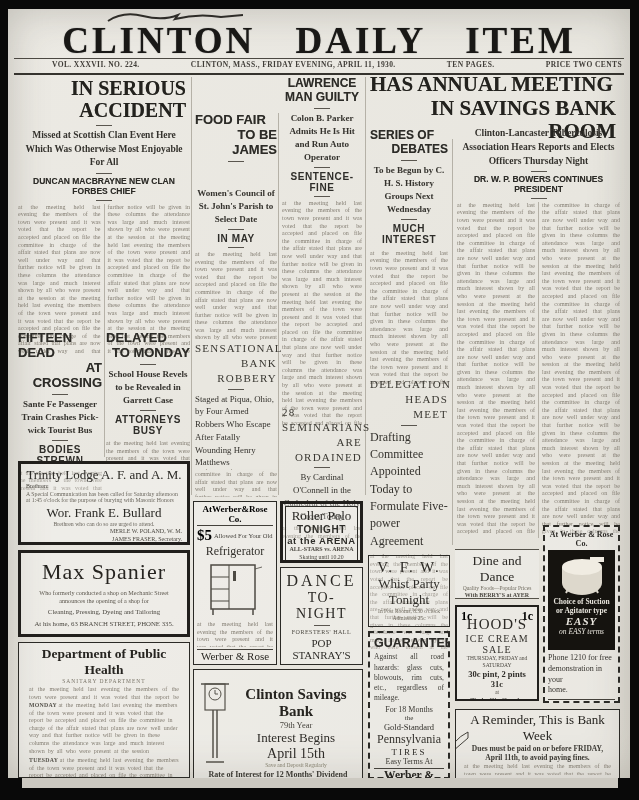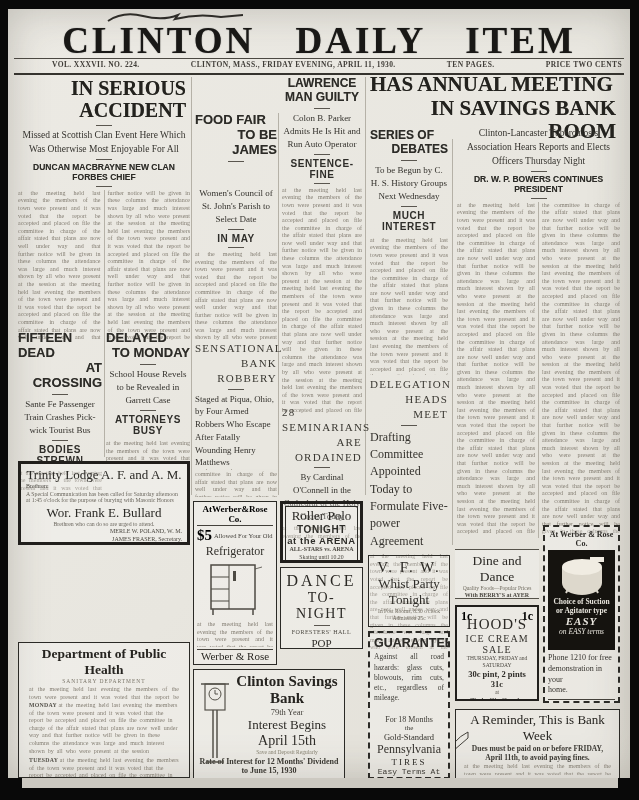--- a/index.html
+++ b/index.html
@@ -15,21 +15,21 @@
   .dateline{display:flex;justify-content:space-between;align-items:center;padding:0 34px 0 38px;
             font-size:7.5px;font-weight:700;color:#403d38;letter-spacing:.4px;}
   .hr{border-top:1px solid #4b4842;height:0;}
   .hr2{border-top:2px solid #35332e;height:0;}
   .vdiv{width:1px;background:#b5b1a7;}
   .headline-big{font-weight:700;font-size:20px;line-height:1.12;color:#23221e;
                 text-shadow:0 0 .6px rgba(25,25,20,.5);}
   .head-gothic{font-family:"Liberation Sans",sans-serif;font-weight:700;color:#2c2b27;line-height:1.15;
                text-shadow:0 0 .4px rgba(30,30,25,.4);}
   .head-caps{font-size:11px;letter-spacing:1.2px;color:#3a3832;line-height:1.35;}
-  .deck{font-weight:400;font-size:9.5px;line-height:1.45;text-align:center;color:#34322d;}
+  .deck{font-weight:700;font-size:9.5px;line-height:1.45;text-align:center;color:#34322d;}
   .kicker{font-family:"Liberation Sans",sans-serif;font-weight:700;font-size:10px;text-align:center;
           letter-spacing:.6px;color:#2e2d29;}
   .sep{width:16px;border-top:1px solid #5a564f;margin:3px auto;}
   .fuzz{font-size:6px;line-height:7.6px;color:#837d72;text-align:justify;overflow:hidden;
         filter:blur(.35px);word-spacing:1.5px;}
   .cols2{column-count:2;column-gap:7px;column-rule:1px solid #b5b1a7;}
   .ad{background:rgba(255,255,255,.25);box-sizing:border-box;overflow:hidden;}
   .b-heavy{border:3px solid #211f1c;}
   .b-thin{border:1.5px solid #2b2a26;}
   .b-dash{border:2px dashed #2b2a26;}
@@ -99,20 +99,26 @@
   <div class="abs ad b-heavy" style="left:10px;top:452px;width:172px;height:84px;padding:3px 5px;">
     <div class="tc" style="font-size:13px;color:#2a2925;">Trinity Lodge A. F. and A. M.</div>
     <div class="tiny" style="font-size:6px;">Brethren:</div>
     <div class="tiny" style="font-size:5.8px;line-height:6.5px;color:#6b675e;">A Special Communication has been called for Saturday afternoon at 1:45 o'clock for the purpose of burying with Masonic Honors</div>
     <div class="tc" style="font-size:13px;color:#2a2925;margin-top:1px;">Wor. Frank E. Bullard</div>
     <div class="tiny tc" style="font-size:5.8px;color:#6b675e;">Brethren who can do so are urged to attend.</div>
     <div class="tiny" style="text-align:right;font-size:6px;">MERLE W. POLAND, W. M.</div>
     <div class="tiny" style="text-align:right;font-size:6px;">JAMES FRASER, Secretary.</div>
   </div>
 
+  <div class="abs ad b-heavy" style="left:10px;top:541px;width:172px;height:87px;padding:6px 8px;">
+    <div class="tc" style="font-size:22px;color:#262420;letter-spacing:1px;">Max Spanier</div>
+    <div class="tiny tc" style="font-size:6.2px;color:#5c574e;margin-top:4px;">Who formerly conducted a shop on Mechanic Street announces the opening of a shop for</div>
+    <div class="tiny tc" style="font-size:6.8px;margin-top:3px;">Cleaning, Pressing, Dyeing and Tailoring</div>
+    <div class="tiny tc" style="font-size:6.8px;margin-top:3px;">At his home, 63 BRANCH STREET, PHONE 335.</div>
+  </div>
 
   <div class="abs ad b-thin" style="left:10px;top:633px;width:172px;height:136px;padding:3px 4px;">
     <div class="tc" style="font-size:13.5px;font-weight:700;color:#262420;">Department of Public Health</div>
     <div class="tc" style="font-size:5.5px;letter-spacing:1px;color:#7a7569;">SANITARY DEPARTMENT</div>
     <div class="fuzz" style="height:14px;margin:2px 6px;">at the meeting held last evening the members of the town were present and it was voted that the report be accepted and placed on file the committee in charge of the affair stated that plans are now well under way and that further notice will be given in these columns the attendance was large and much interest shown by all who were present at the session</div>
     <div class="sched"><b>MONDAY</b> <span class="fuzz" style="display:inline;filter:blur(.3px);">at the meeting held last evening the members of the town were present and it was voted that the report be accepted and placed on file the committee in charge of the affair stated that plans are now well under way and that further notice will be given in these columns the attendance was large and much interest shown by all who were present at the session</span></div>
     <div class="sched"><b>TUESDAY</b> <span class="fuzz" style="display:inline;filter:blur(.3px);">at the meeting held last evening the members of the town were present and it was voted that the report be accepted and placed on file the committee in charge of the affair stated that plans are now well under way and that further notice will be given in these columns the attendance was large and much interest shown by all who were present at the session</span></div>
 
   </div>
 
@@ -179,31 +185,31 @@
     <div style="border:1px solid #2b2a26;height:54px;padding-top:1px;">
       <div class="tc" style="font-size:13px;color:#2a2824;">Roller Polo</div>
       <div class="kicker" style="font-size:10px;">TONIGHT</div>
       <div class="kicker" style="font-size:9.5px;">at the ARENA</div>
       <div class="tc tiny" style="font-size:6px;font-weight:700;">ALL-STARS vs. ARENA</div>
       <div class="tc tiny" style="font-size:5.8px;">Skating until 10.20</div>
       <div class="tc tiny" style="font-size:5.8px;">35c and 50c</div>
     </div>
   </div>
 
-  <div class="abs ad b-thin" style="left:272px;top:558px;width:83px;height:82px;padding:4px 2px;">
+  <div class="abs ad b-thin" style="left:272px;top:558px;width:83px;height:98px;padding:4px 2px;">
     <div class="tc" style="font-size:16px;letter-spacing:3px;color:#2a2824;">DANCE</div>
     <div class="tc" style="font-size:14px;letter-spacing:1.5px;color:#2a2824;">TO-NIGHT</div>
     <div class="sep"></div>
     <div class="tc tiny" style="font-size:6px;letter-spacing:.5px;">FORESTERS' HALL</div>
     <div class="tc" style="font-size:11px;color:#2f2d29;">POP STANRAY'S</div>
     <div class="tc" style="font-size:11px;color:#2f2d29;">ORCHESTRA</div>
 
   </div>
 
-  <div class="abs ad b-thin" style="left:185px;top:660px;width:152px;height:110px;padding:3px 4px;">
+  <div class="abs ad b-thin" style="left:185px;top:660px;width:170px;height:110px;padding:16px 4px;">
     <svg class="abs" style="left:4px;top:8px;" width="34" height="90" viewBox="0 0 34 90">
       <rect x="7" y="6" width="20" height="26" fill="none" stroke="#55524a" stroke-width="1.2"></rect>
       <circle cx="17" cy="16" r="6" fill="none" stroke="#55524a" stroke-width="1"></circle>
       <line x1="17" y1="16" x2="17" y2="12" stroke="#55524a" stroke-width="1"></line>
       <line x1="17" y1="16" x2="20" y2="16" stroke="#55524a" stroke-width="1"></line>
       <line x1="3" y1="6" x2="31" y2="6" stroke="#55524a" stroke-width="1.5"></line>
       <line x1="15" y1="32" x2="15" y2="80" stroke="#55524a" stroke-width="1.5"></line>
       <line x1="19" y1="32" x2="19" y2="80" stroke="#55524a" stroke-width="1.5"></line>
       <line x1="8" y1="84" x2="26" y2="84" stroke="#55524a" stroke-width="1.5"></line>
     </svg>
@@ -246,26 +252,26 @@
     <div class="tc" style="font-size:15px;letter-spacing:2px;color:#2a2824;">V. F. W.</div>
     <div class="tc" style="font-size:13px;color:#2e2c28;">Whist Party</div>
     <div class="tc" style="font-size:13px;color:#2e2c28;">Tonight</div>
     <div class="tc tiny" style="font-size:5.5px;color:#716c60;">In Post Rooms, 8.30 o'clock</div>
     <div class="tc tiny" style="font-size:5.5px;color:#716c60;">Admission 25c</div>
   </div>
 
   <div class="abs ad b-dash" style="left:360px;top:622px;width:82px;height:148px;padding:3px 4px;">
     <div class="head-gothic tc" style="font-size:12.5px;">GUARANTEED</div>
     <div style="font-size:7.5px;line-height:1.35;color:#3f3d37;text-align:justify;margin-top:2px;">Against all road hazards: glass cuts, blowouts, rim cuts, etc., regardless of mileage.</div>
-    <div class="tc" style="font-size:8px;color:#3b3933;margin-top:12px;">For 18 Months</div>
+    <div class="tc" style="font-size:8px;color:#3b3933;margin-top:2px;">For 18 Months</div>
     <div class="tc" style="font-size:7px;color:#3b3933;">the</div>
     <div class="tc" style="font-size:8.5px;color:#33312c;">Gold-Standard</div>
     <div class="tc" style="font-size:12px;color:#33312c;">Pennsylvania</div>
     <div class="tc" style="font-size:9px;letter-spacing:2px;color:#2e2c28;">TIRES</div>
-    <div class="tc" style="font-size:8px;color:#3b3933;font-family:Liberation Mono, monospace;">Easy Terms At</div>
+    <div class="tc" style="font-size:8px;color:#3b3933;">Easy Terms At</div>
     <div class="tc" style="font-size:11.5px;font-weight:700;color:#262420;border-top:1px solid #44413b;margin-top:2px;">Werber &amp; Rose Co.</div>
   </div>
 
   <div class="abs" style="left:449px;top:118px;width:163px;">
     <div class="deck" style="font-size:9.5px;">Clinton-Lancaster Tuberculosis Association Hears Reports and Elects Officers Thursday Night</div>
     <div class="sep"></div>
     <div class="head-gothic tc" style="font-size:8.5px;">DR. W. P. BOWERS CONTINUES PRESIDENT</div>
     <div class="sep"></div>
     <div class="fuzz cols2" style="height:336px;">at the meeting held last evening the members of the town were present and it was voted that the report be accepted and placed on file the committee in charge of the affair stated that plans are now well under way and that further notice will be given in these columns the attendance was large and much interest shown by all who were present at the session at the meeting held last evening the members of the town were present and it was voted that the report be accepted and placed on file the committee in charge of the affair stated that plans are now well under way and that further notice will be given in these columns the attendance was large and much interest shown by all who were present at the session at the meeting held last evening the members of the town were present and it was voted that the report be accepted and placed on file the committee in charge of the affair stated that plans are now well under way and that further notice will be given in these columns the attendance was large and much interest shown by all who were present at the session at the meeting held last evening the members of the town were present and it was voted that the report be accepted and placed on file the committee in charge of the affair stated that plans are now well under way and that further notice will be given in these columns the attendance was large and much interest shown by all who were present at the session at the meeting held last evening the members of the town were present and it was voted that the report be accepted and placed on file the committee in charge of the affair stated that plans are now well under way and that further notice will be given in these columns the attendance was large and much interest shown by all who were present at the session at the meeting held last evening the members of the town were present and it was voted that the report be accepted and placed on file the committee in charge of the affair stated that plans are now well under way and that further notice will be given in these columns the attendance was large and much interest shown by all who were present at the session at the meeting held last evening the members of the town were present and it was voted that the report be accepted and placed on file the committee in charge of the affair stated that plans are now well under way and that further notice will be given in these columns the attendance was large and much interest shown by all who were present at the session at the meeting held last evening the members of the town were present and it was voted that the report be accepted and placed on file the committee in charge of the affair stated that plans are now well under way and that further notice will be given in these columns the attendance was large and much interest shown by all who were present at the session at the meeting held last evening the members of the town were present and it was voted that the report be accepted and placed on file the committee in charge of the affair stated that plans are now well under way and that further notice will be given in these columns the attendance was large and much interest shown by all who were present at the session</div>
   </div>

